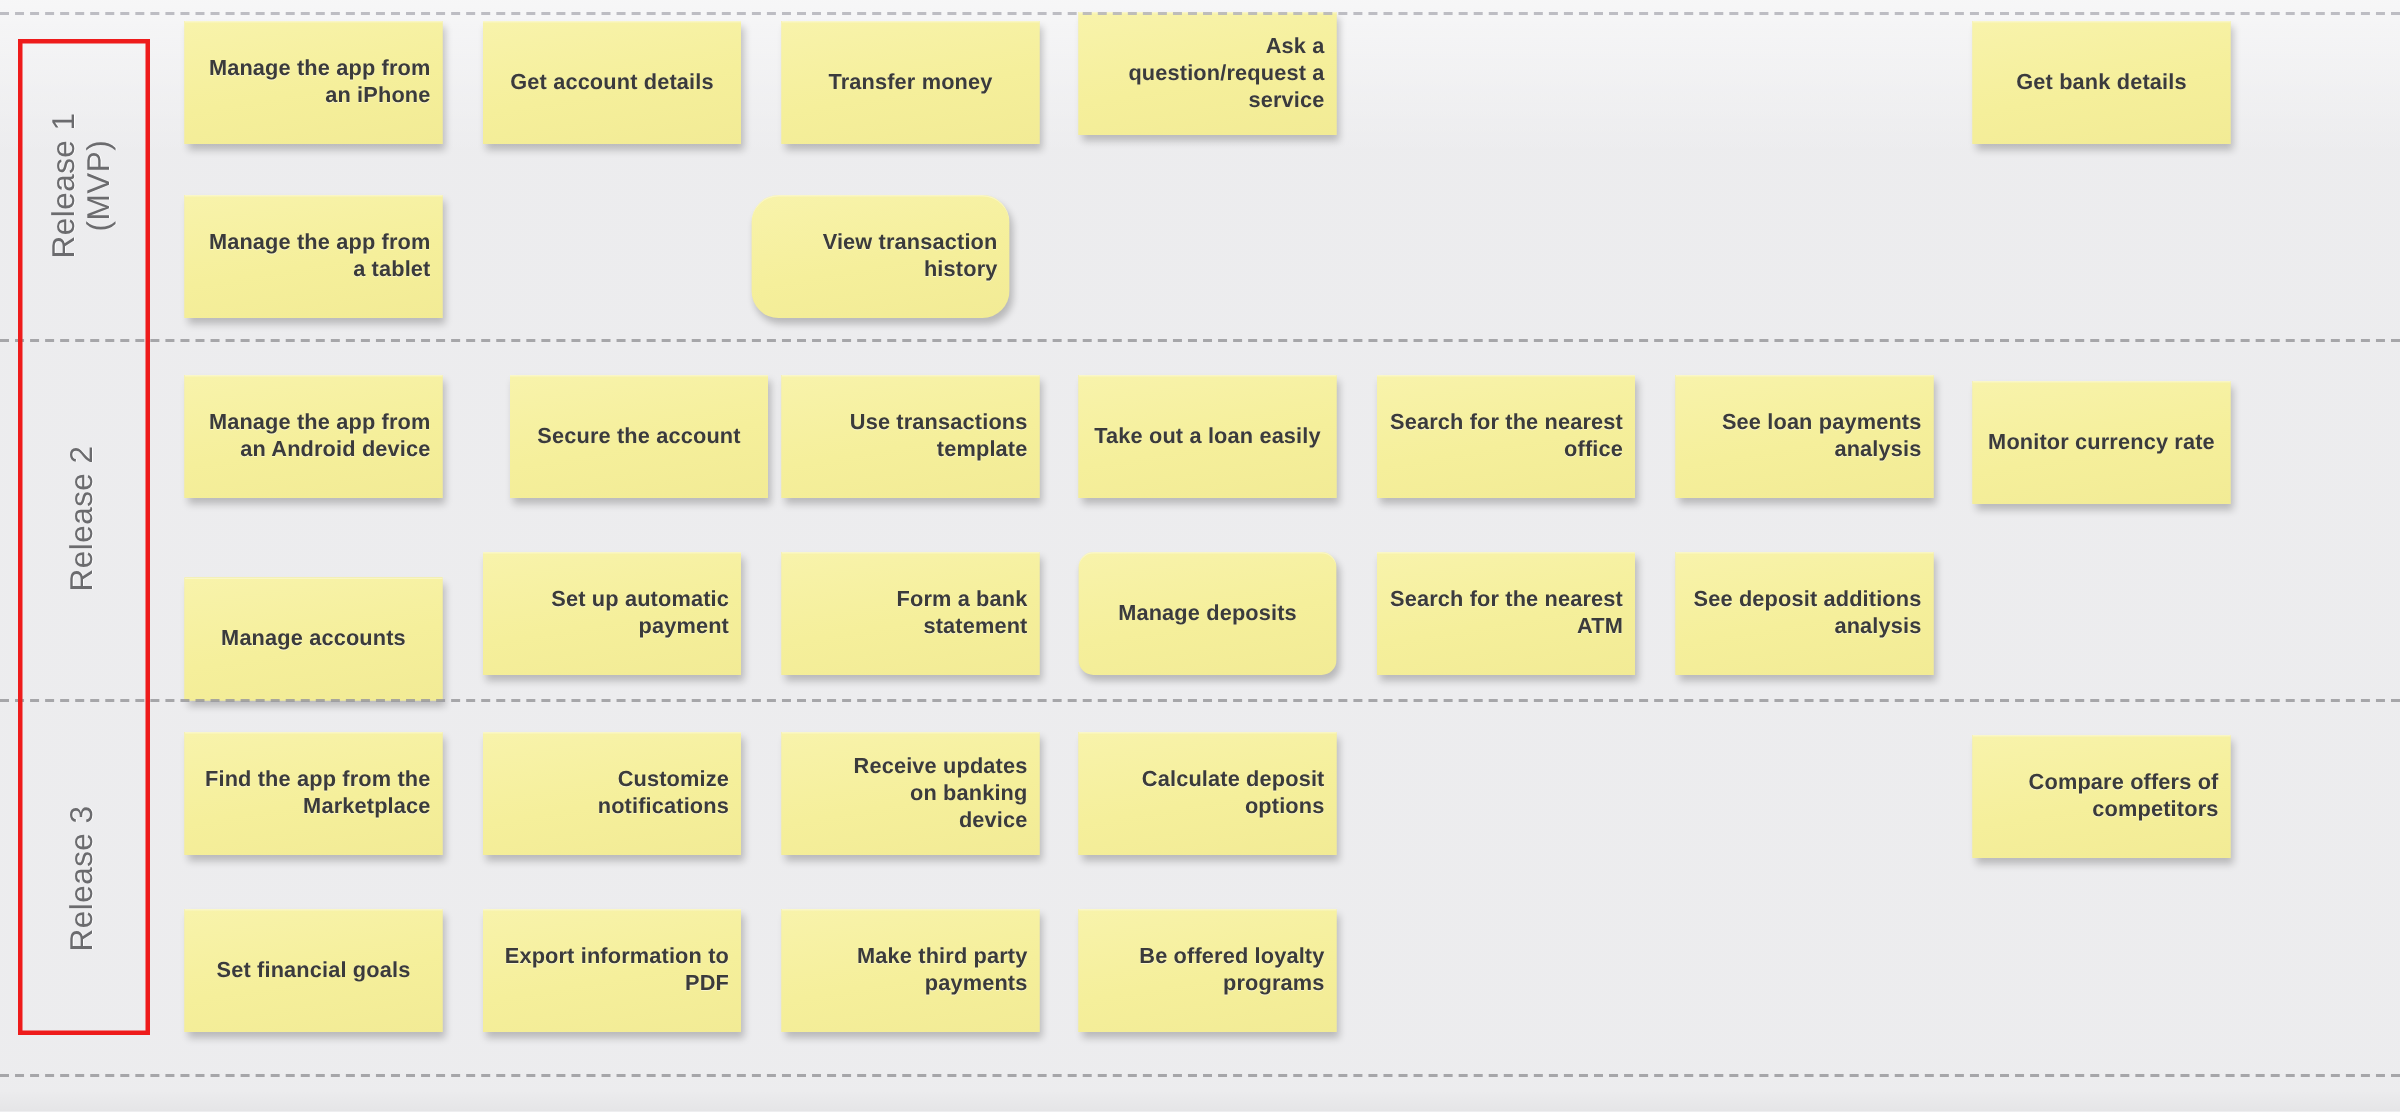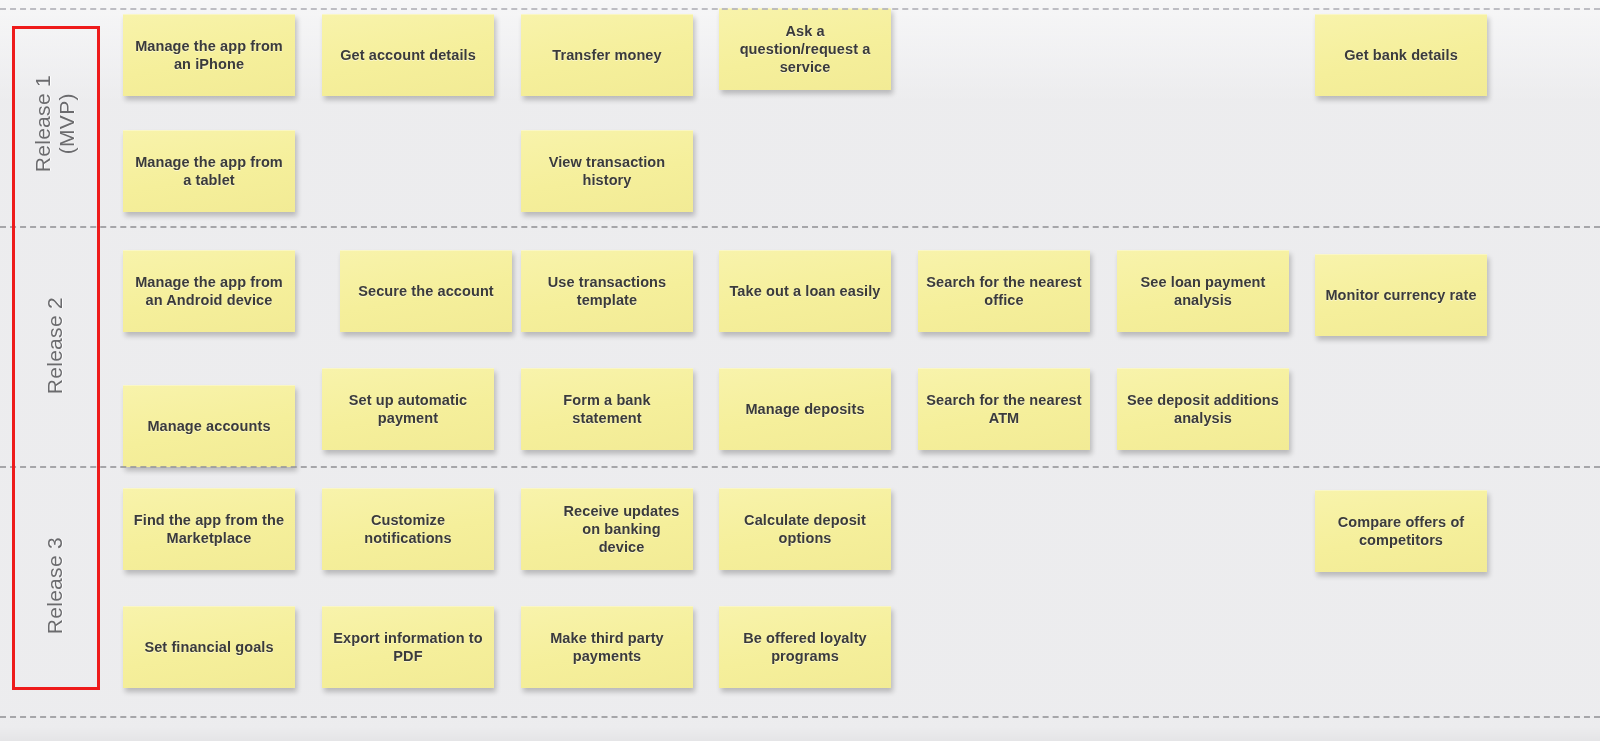--- a/index.html
+++ b/index.html
@@ -85,21 +85,21 @@
     align-items: center;
     justify-content: center;
     box-sizing: border-box;
     padding: 4px 8px;
     z-index: 1;
   }
   .card-text {
     font-size: 14.5px;
     line-height: 1.25;
     color: #3b3b3b;
-    text-align: center;
+    text-align: right;
     font-weight: 600;
     letter-spacing: 0.1px;
     text-shadow: 0 0.5px 0 rgba(255,255,255,0.5);
     word-wrap: break-word;
   }
 
   
   .annotation-box {
     position: absolute;
     border: 3px solid #ee1b1b;
@@ -142,56 +142,56 @@
   <div class="card" style="left:719px; top:8px;">
     <span class="card-text">Ask a question/request a service</span>
   </div>
   <div class="card" style="left:1315px; top:14px;">
     <span class="card-text">Get bank details</span>
   </div>
 
   <div class="card" style="left:123px; top:130px;">
     <span class="card-text">Manage the app from a tablet</span>
   </div>
-  <div class="card" style="left:521px; top:130px;">
+  <div class="card" style="left:501px; top:130px;border-radius:18px;">
     <span class="card-text">View transaction history</span>
   </div>
 
   <div class="card" style="left:123px; top:250px;">
     <span class="card-text">Manage the app from an Android device</span>
   </div>
   <div class="card" style="left:340px; top:250px;">
     <span class="card-text">Secure the account</span>
   </div>
   <div class="card" style="left:521px; top:250px;">
     <span class="card-text">Use transactions template</span>
   </div>
   <div class="card" style="left:719px; top:250px;">
     <span class="card-text">Take out a loan easily</span>
   </div>
   <div class="card" style="left:918px; top:250px;">
     <span class="card-text">Search for the nearest office</span>
   </div>
   <div class="card" style="left:1117px; top:250px;">
-    <span class="card-text">See loan payment analysis</span>
+    <span class="card-text">See loan payments analysis</span>
   </div>
   <div class="card" style="left:1315px; top:254px;">
     <span class="card-text">Monitor currency rate</span>
   </div>
 
   <div class="card" style="left:123px; top:368px;margin-top:17px;">
     <span class="card-text">Manage accounts</span>
   </div>
   <div class="card" style="left:322px; top:368px;">
     <span class="card-text">Set up automatic payment</span>
   </div>
   <div class="card" style="left:521px; top:368px;">
     <span class="card-text">Form a bank statement</span>
   </div>
-  <div class="card" style="left:719px; top:368px;">
+  <div class="card" style="left:719px; top:368px;border-radius:10px;">
     <span class="card-text">Manage deposits</span>
   </div>
   <div class="card" style="left:918px; top:368px;">
     <span class="card-text">Search for the nearest ATM</span>
   </div>
   <div class="card" style="left:1117px; top:368px;">
     <span class="card-text">See deposit additions analysis</span>
   </div>
 
   <div class="card" style="left:123px; top:488px;">

